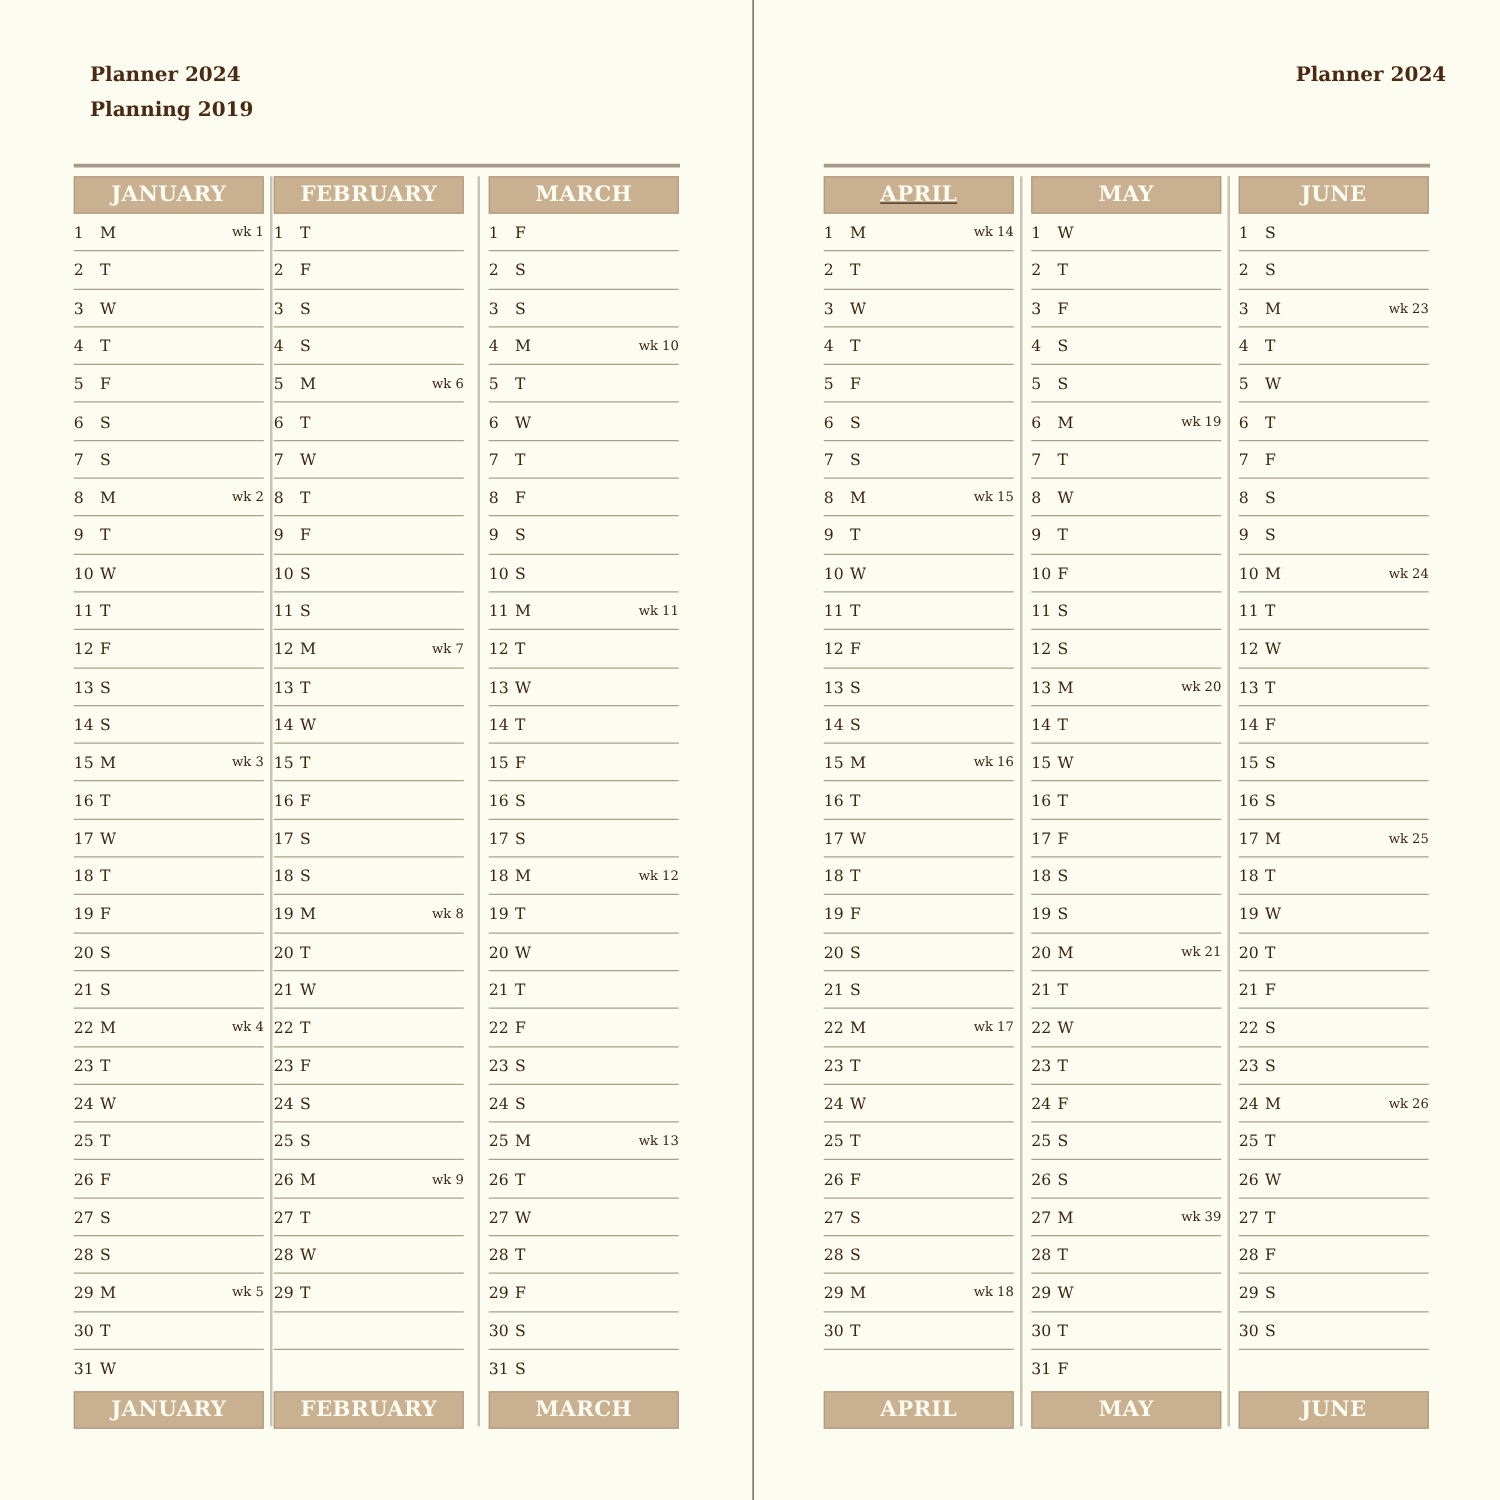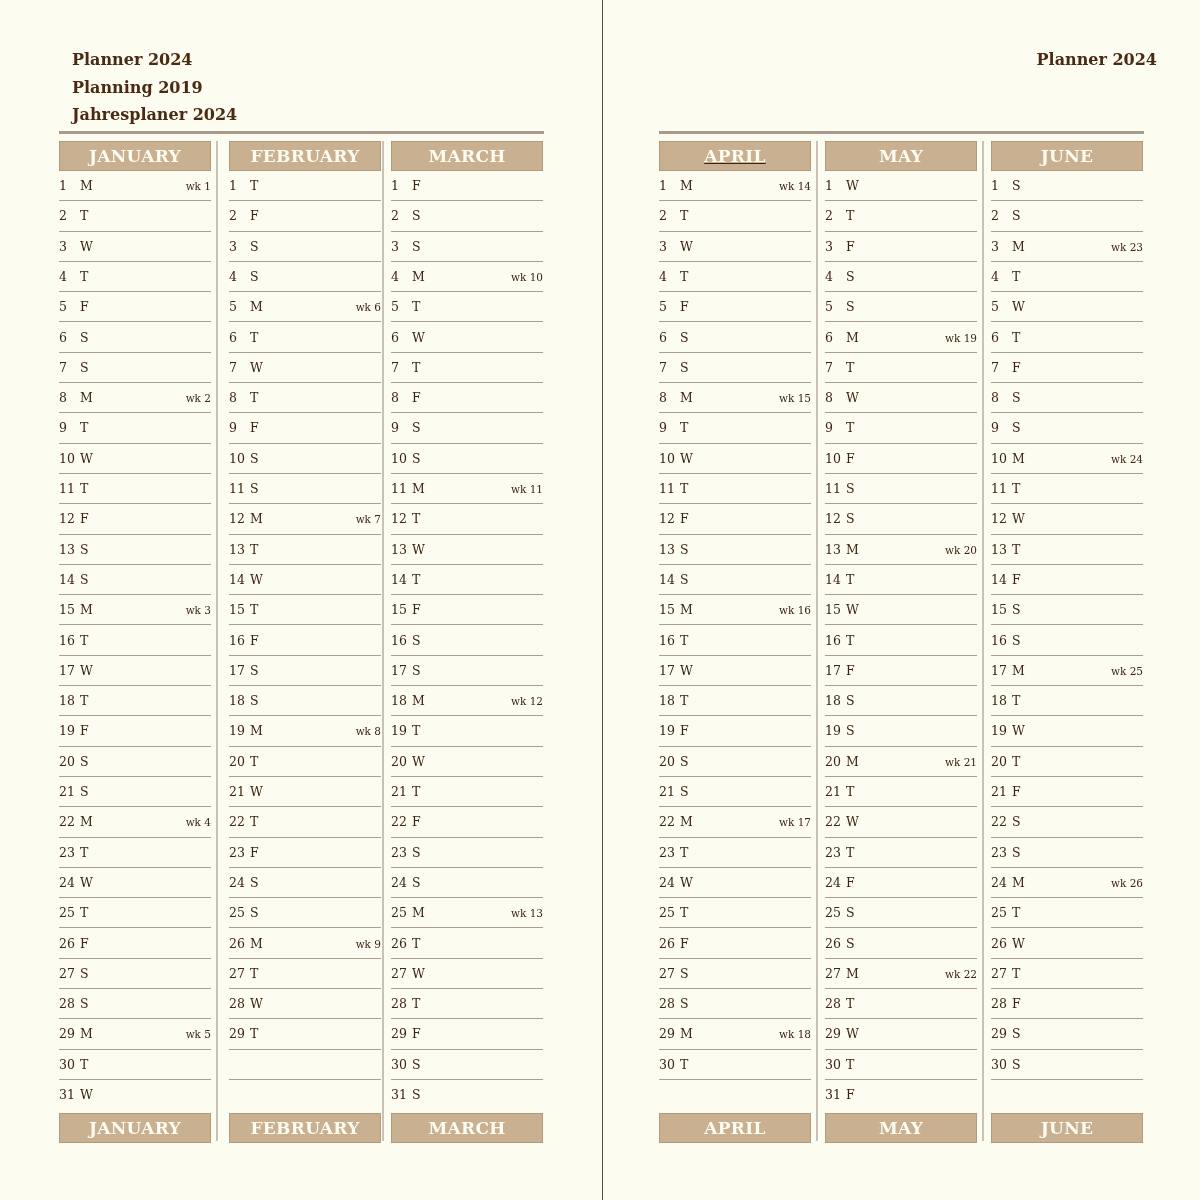--- a/index.html
+++ b/index.html
@@ -57,21 +57,20 @@
 </style>
 </head>
 <body>
 
 <div class="spine"></div>
 
 <div class="page left">
   <div class="titles">
     <div>Planner 2024</div>
     <div>Planning 2019</div>
-    <div>Jahresplaner 2024</div>
   </div>
   <div class="rule"></div>
   <div class="months">
       <div class="col" style="left: 0px;">
         <div class="month-head">JANUARY</div>
         <div class="days">
           <div class="day" style="top: 0px;">
             <span class="num">1</span>
             <span class="dow">M</span>
             <span class="wk">wk 1</span>
@@ -197,21 +196,21 @@
             <span class="dow">T</span>
           </div>
           <div class="day" style="top: 909px; border-bottom: none;">
             <span class="num">31</span>
             <span class="dow">W</span>
           </div>
         </div>
         <div class="month-foot">JANUARY</div>
       </div>
       <div class="col-sep" style="left: 157px;"></div>
-      <div class="col" style="left: 170px;">
+      <div class="col" style="left: 160px;">
         <div class="month-head">FEBRUARY</div>
         <div class="days">
           <div class="day" style="top: 0px;">
             <span class="num">1</span>
             <span class="dow">T</span>
           </div>
           <div class="day" style="top: 30.3px;">
             <span class="num">2</span>
             <span class="dow">F</span>
           </div>
@@ -715,21 +714,21 @@
             <span class="num">25</span>
             <span class="dow">S</span>
           </div>
           <div class="day" style="top: 757.5px;">
             <span class="num">26</span>
             <span class="dow">S</span>
           </div>
           <div class="day" style="top: 787.8px;">
             <span class="num">27</span>
             <span class="dow">M</span>
-            <span class="wk">wk 22</span>
+            <span class="wk">wk 39</span>
           </div>
           <div class="day" style="top: 818.1px;">
             <span class="num">28</span>
             <span class="dow">T</span>
           </div>
           <div class="day" style="top: 848.4px;">
             <span class="num">29</span>
             <span class="dow">W</span>
           </div>
           <div class="day" style="top: 878.7px;">

